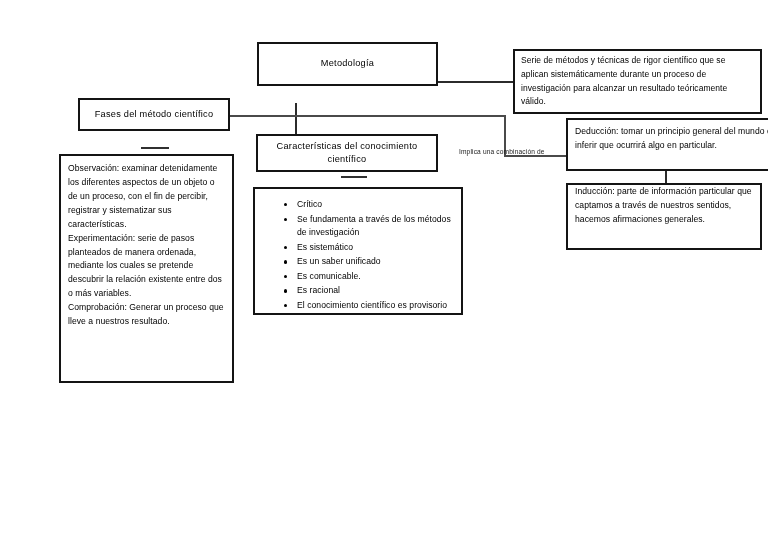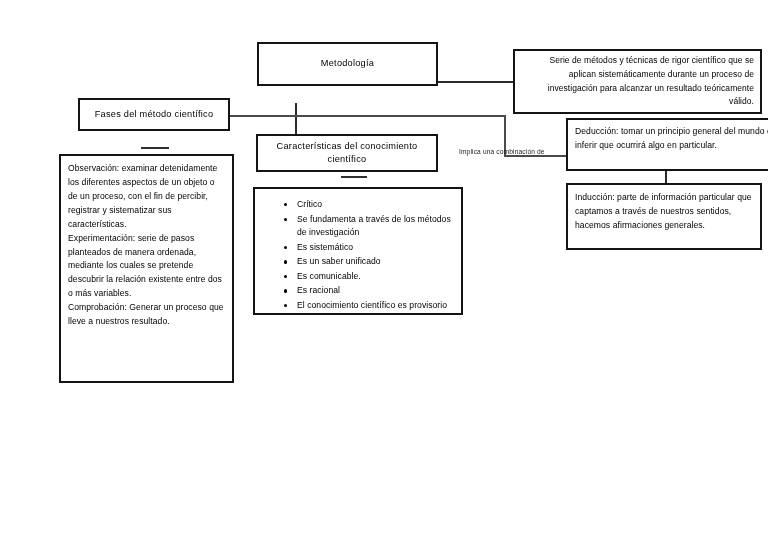--- a/index.html
+++ b/index.html
@@ -47,21 +47,21 @@
     letter-spacing: 0.25px;
     font-weight: 400;
   }
   .para {
     text-align: left;
     font-size: 8.6px;
     line-height: 1.62;
     letter-spacing: 0.05px;
   }
   .para-center {
-    text-align: right;
+    text-align: left;
     font-size: 8.5px;
     line-height: 1.62;
     letter-spacing: 0.05px;
   }
 
   
   ul.bullets {
     margin: 0;
     padding: 0 4px 0 40px;
     list-style: none;
@@ -156,21 +156,21 @@
     </div>
   </div>
 
   <div class="node topalign" style="left:566px; top:118px; width:228px; height:53px;padding-left:34px;">
     <div class="node-inner" style="padding:5px 7px;">
       <div class="para">Deducción: tomar un principio general del mundo e inferir que ocurrirá algo en particular.</div>
     </div>
   </div>
 
   <div class="node topalign" style="left:566px; top:183px; width:196px; height:67px;">
-    <div class="node-inner" style="padding:6px 7px;">
+    <div class="node-inner" style="padding:0 7px;">
       <div class="para">Inducción: parte de información particular que captamos a través de nuestros sentidos, hacemos afirmaciones generales.</div>
     </div>
   </div>
 
   <div class="node topalign" style="left:59px; top:154px; width:175px; height:229px;">
     <div class="node-inner" style="padding:6px 7px;">
       <div class="para">Observación: examinar detenidamente los diferentes aspectos de un objeto o de un proceso, con el fin de percibir, registrar y sistematizar sus características.</div>
       <div class="para">Experimentación: serie de pasos planteados de manera ordenada, mediante los cuales se pretende descubrir la relación existente entre dos o más variables.</div>
       <div class="para">Comprobación: Generar un proceso que lleve a nuestros resultado.</div>
     </div>

